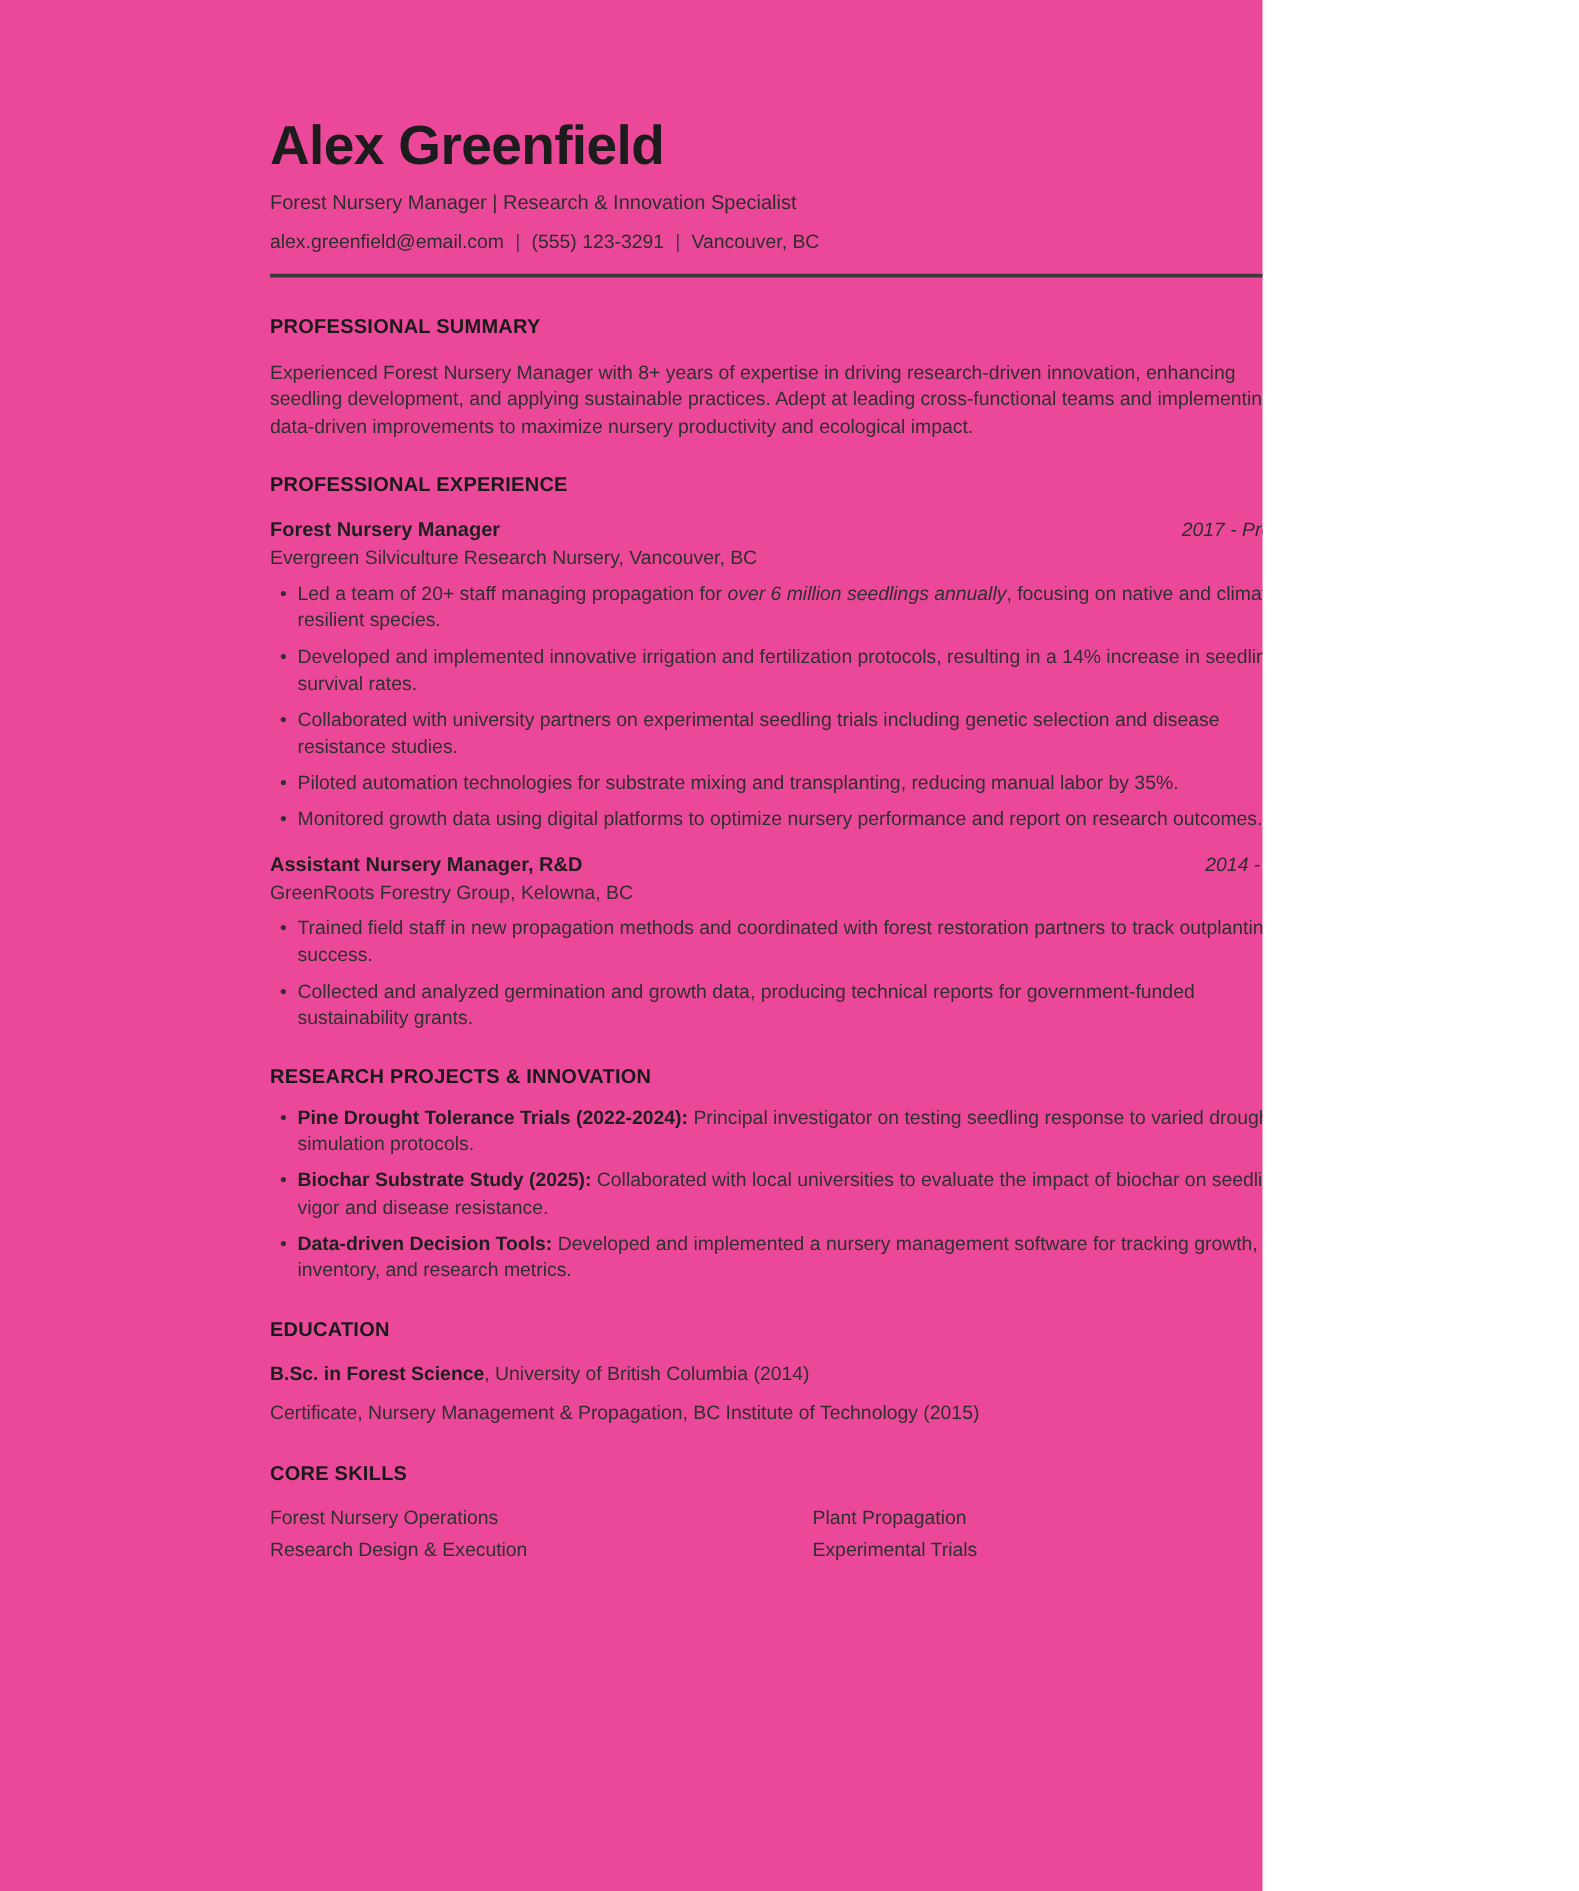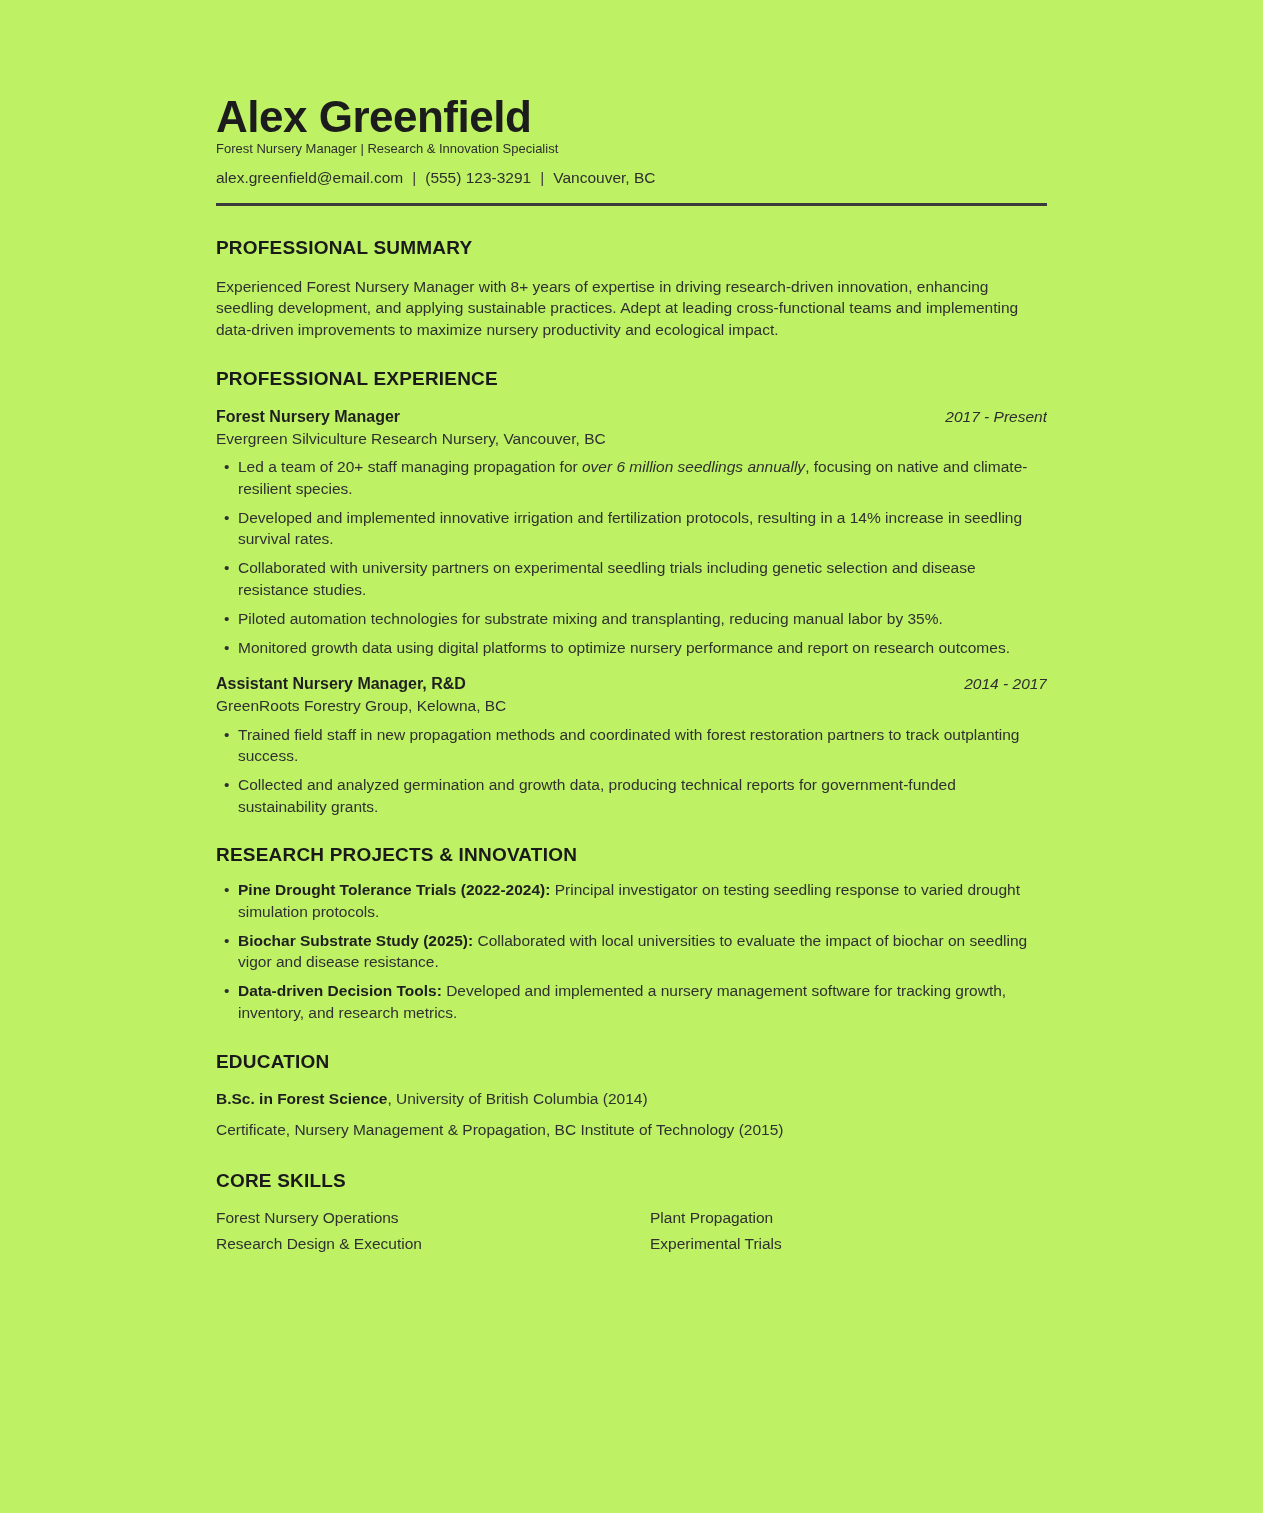--- a/index.html
+++ b/index.html
@@ -5,59 +5,59 @@
   * { box-sizing: border-box; }
   html, body { margin: 0; padding: 0; }
   body {
     width: 1263px; height: 1513px;
     background: #ffffff;
     font-family: "Liberation Sans", "DejaVu Sans", sans-serif;
     color: #303030;
   }
   .page {
     position: relative;
-    width: 1263px; height: 1513px;
-    background: #bef264;
+    width: 1010px; height: 1513px;
+    background: #ec4899;
     overflow: hidden;
   }
   .content {
     position: absolute;
     left: 216px; top: 0;
     width: 831px; height: 1302px;
     overflow: hidden;
   }
   .name {
     margin: 93px 0 0 0;
     font-size: 44px;
     font-weight: 700;
     line-height: 1.08;
     letter-spacing: -0.5px;
     color: #1c1c1c;
   }
   .subtitle {
-    margin-top: 0;
-    font-size: 13px;
+    margin-top: 12px;
+    font-size: 16px;
     line-height: 1.25;
     color: #2e2e2e;
   }
   .contact {
     margin-top: 11px;
     font-size: 15.5px;
     line-height: 1.3;
     color: #2e2e2e;
   }
   .contact .sep { margin: 0 9px; color: #3c3c3c; }
   .rule {
     border: none;
     border-top: 3px solid #3b3b3b;
     margin: 15px 0 0 0;
   }
   h2 {
     margin: 0;
-    font-size: 19px;
+    font-size: 16px;
     font-weight: 700;
     line-height: 1.25;
     letter-spacing: 0.2px;
     color: #1a1a1a;
   }
   .body {
     font-size: 15.5px;
     line-height: 21.5px;
     color: #303030;
   }

